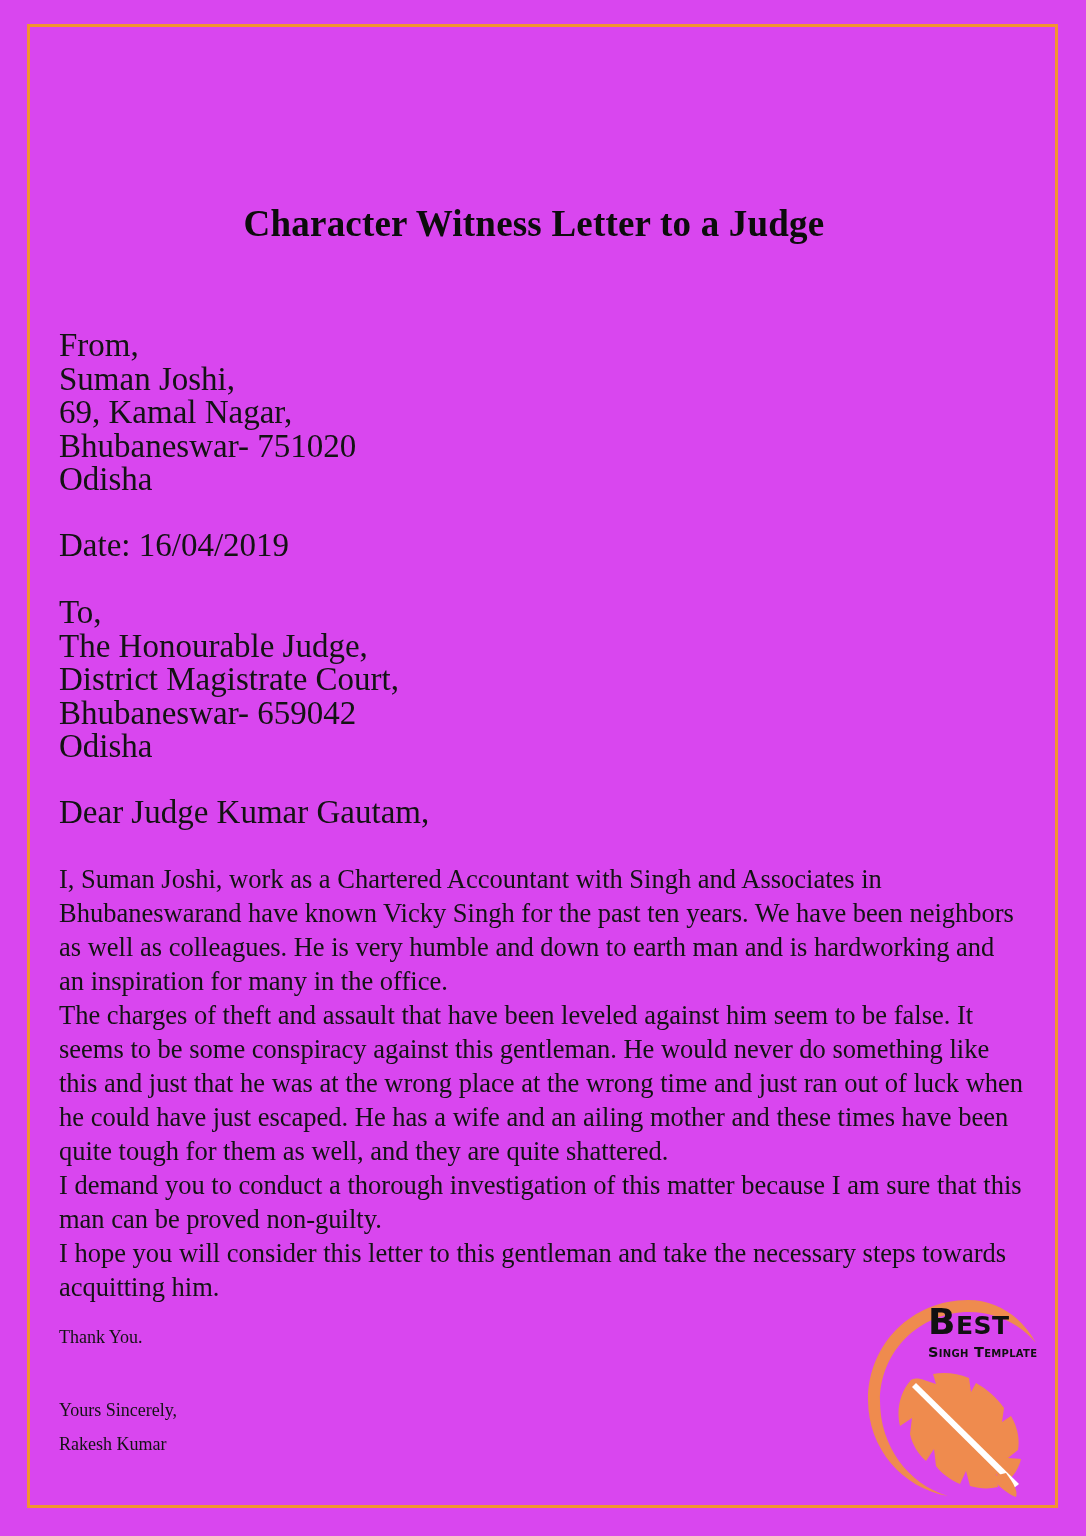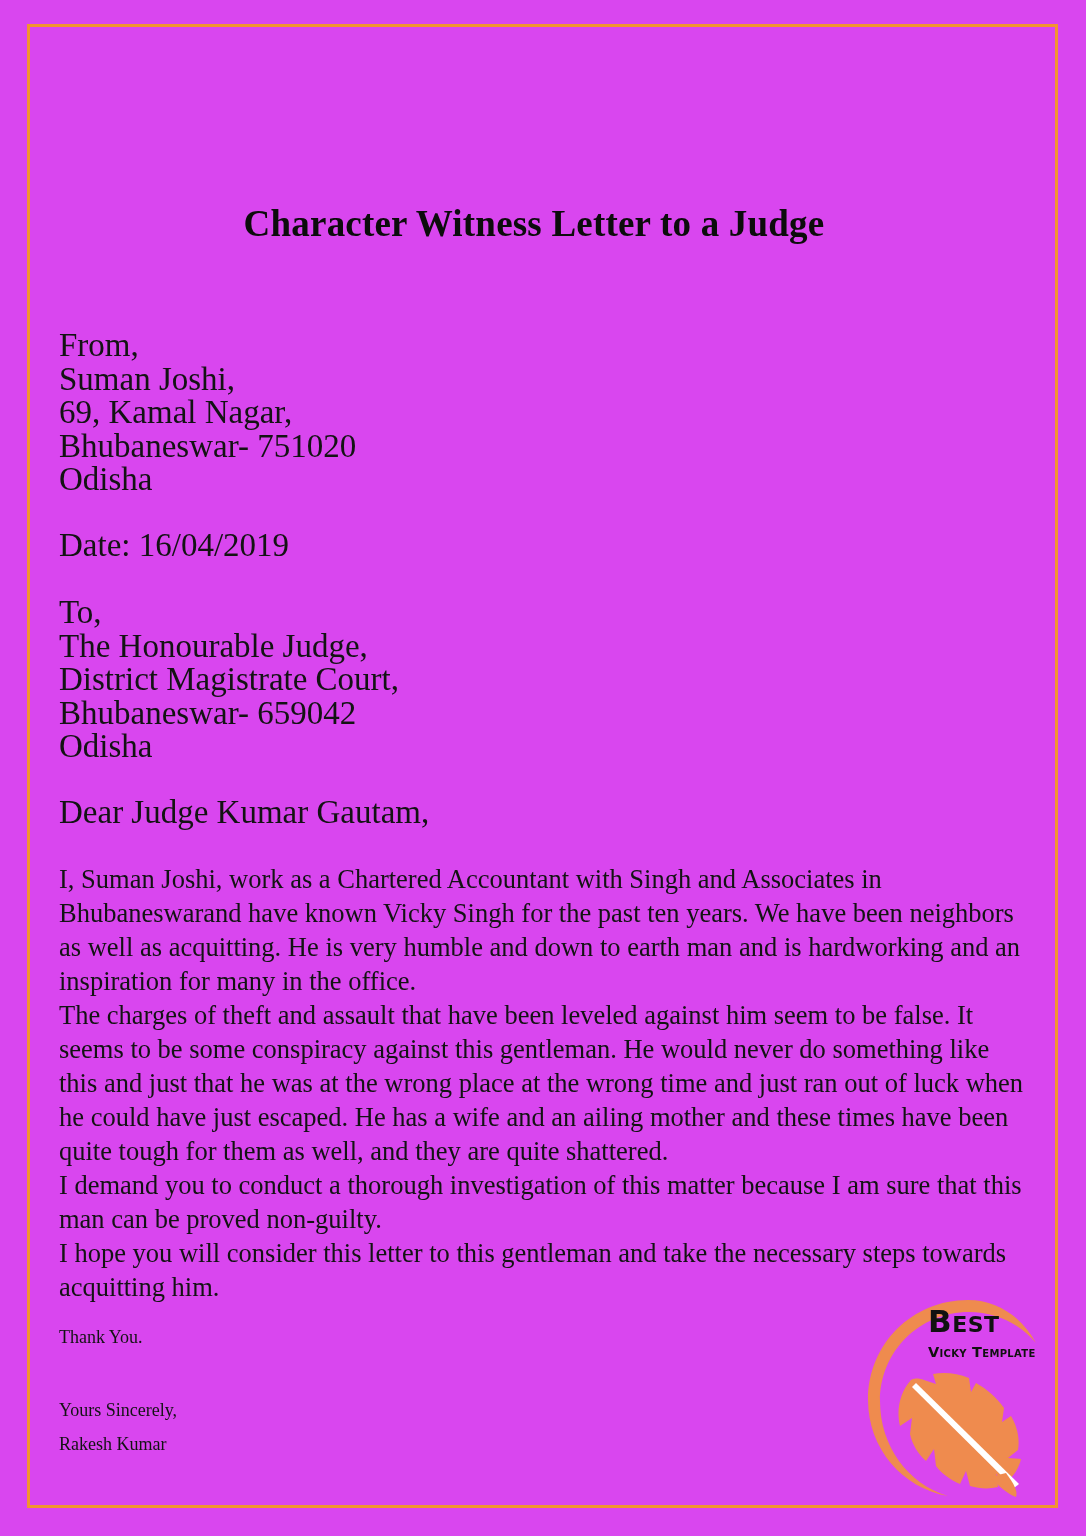--- a/index.html
+++ b/index.html
@@ -97,21 +97,21 @@
   .logo-text {
     position: absolute;
     left: 72px;
     top: 18px;
     width: 130px;
     text-align: left;
   }
   .logo-best {
     font-family: "DejaVu Sans", sans-serif;
     font-weight: bold;
-    font-size: 31px;
+    font-size: 36px;
     line-height: 31px;
     color: #111111;
     font-variant: small-caps;
     letter-spacing: 0.5px;
   }
   .logo-sub {
     font-family: "DejaVu Sans", sans-serif;
     font-weight: bold;
     font-size: 14.5px;
     line-height: 18px;
@@ -142,21 +142,21 @@
 
     <div class="block addr-to">To,
 The Honourable Judge,
 District Magistrate Court,
 Bhubaneswar- 659042
 Odisha</div>
 
     <div class="block salutation">Dear Judge Kumar Gautam,</div>
 
     <div class="body-wrap">
-      <p class="body-par">I, Suman Joshi, work as a Chartered Accountant with Singh and Associates in Bhubaneswarand have known Vicky Singh for the past ten years. We have been neighbors as well as acquitting. He is very humble and down to earth man and is hardworking and an inspiration for many in the office.</p>
+      <p class="body-par">I, Suman Joshi, work as a Chartered Accountant with Singh and Associates in Bhubaneswarand have known Vicky Singh for the past ten years. We have been neighbors as well as colleagues. He is very humble and down to earth man and is hardworking and an inspiration for many in the office.</p>
       <p class="body-par">The charges of theft and assault that have been leveled against him seem to be false. It seems to be some conspiracy against this gentleman. He would never do something like this and just that he was at the wrong place at the wrong time and just ran out of luck when he could have just escaped. He has a wife and an ailing mother and these times have been quite tough for them as well, and they are quite shattered.</p>
       <p class="body-par">I demand you to conduct a thorough investigation of this matter because I am sure that this man can be proved non-guilty.</p>
       <p class="body-par">I hope you will consider this letter to this gentleman and take the necessary steps towards acquitting him.</p>
     </div>
 
     <div class="closing thanks">Thank You.</div>
 
     <div class="closing signoff">Yours Sincerely,
 Rakesh Kumar</div>
 
@@ -181,17 +181,17 @@
                C141 110 131 101 120 95
                L115 104 L113 90
                C101 85 88 84 77 86
                L80 96 L68 92
                C63 90 58 90 55 92 Z" fill="#ef8b4e"></path>
       <path d="M60 95 L163 196 L158 200 L56 99 Z" fill="#ffffff"></path>
       <path d="M150 185 C158 196 162 203 160 209 C152 206 142 198 134 189 Z" fill="#ef8b4e"></path>
     </svg>
     <div class="logo-text">
       <div class="logo-best">Best</div>
-      <div class="logo-sub">Vicky Template</div>
+      <div class="logo-sub">Singh Template</div>
     </div>
   </div>
 
 </div>
 
 </body></html>

